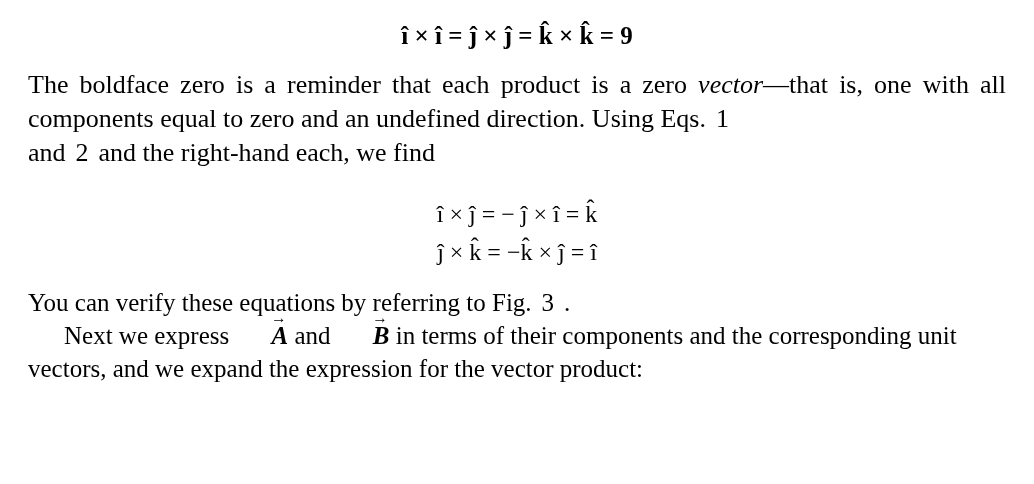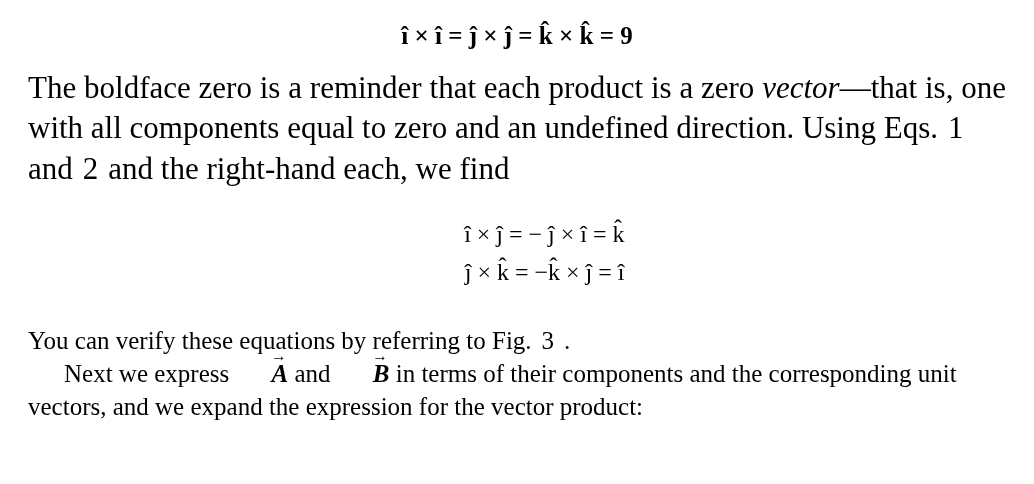--- a/index.html
+++ b/index.html
@@ -24,41 +24,41 @@
   .eq-display {
     text-align: center;
     font-size: 25px;
     line-height: 1.1;
     white-space: nowrap;
   }
   .eq-top {
     margin-top: 22px;
   }
   .para {
-    font-size: 31px;
+    font-size: 26px;
     line-height: 1.32;
     text-align: justify;
     margin-top: 18px;
   }
   .eq-group {
     margin-top: 26px;
     text-align: center;
   }
   .eq-group .eq-line {
     font-size: 24px;
     line-height: 1.58;
     white-space: nowrap;
   }
   .eq-group .eq-line span.eqbox {
     display: inline-block;
-    text-align: right;
+    text-align: center;
     min-width: 215px;
   }
   .bottom-block {
-    margin-top: 32px;
+    margin-top: 14px;
     font-size: 25px;
     line-height: 1.32;
   }
   .indent {
     text-indent: 36px;
   }
   i.vi {
     font-style: italic;
   }
   .bold {

